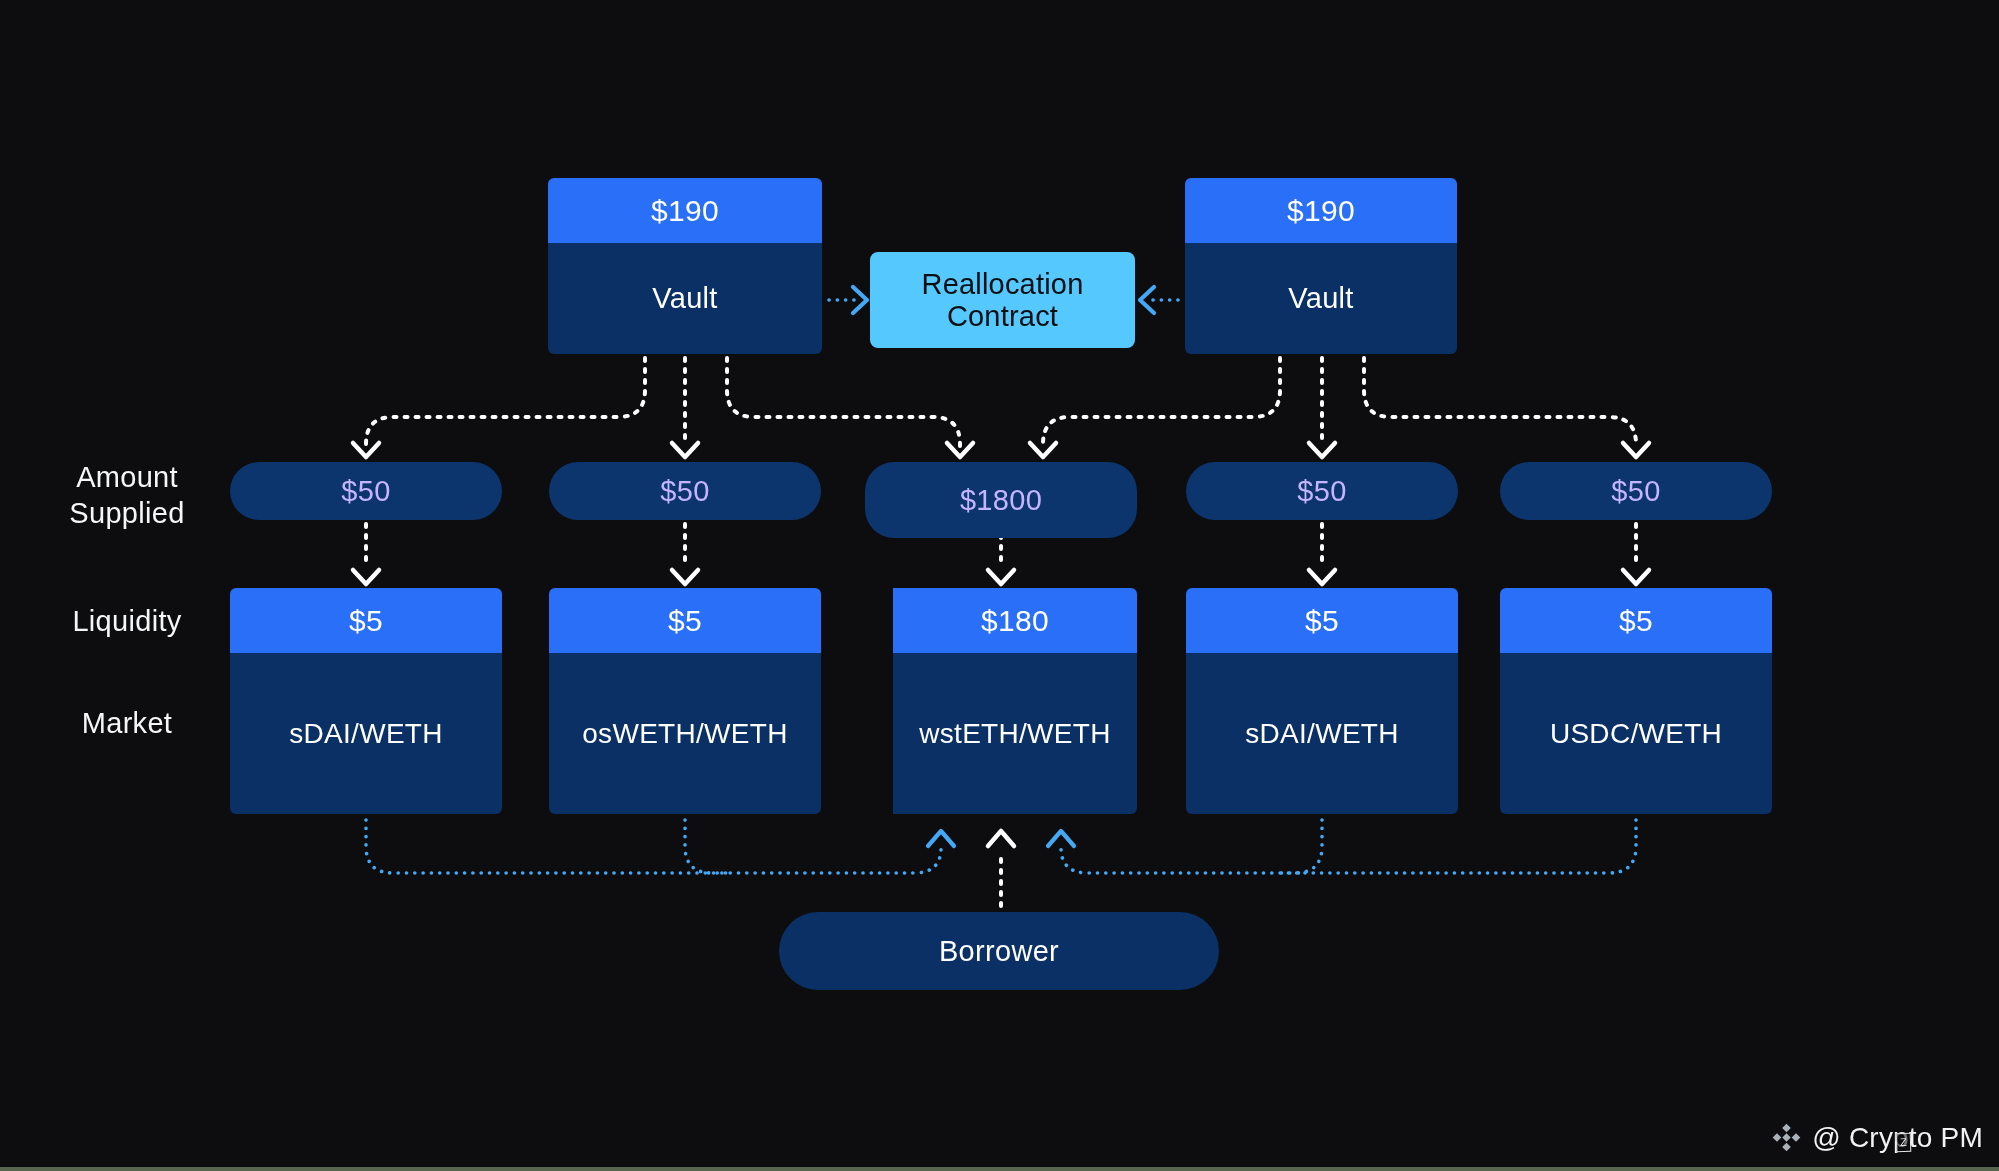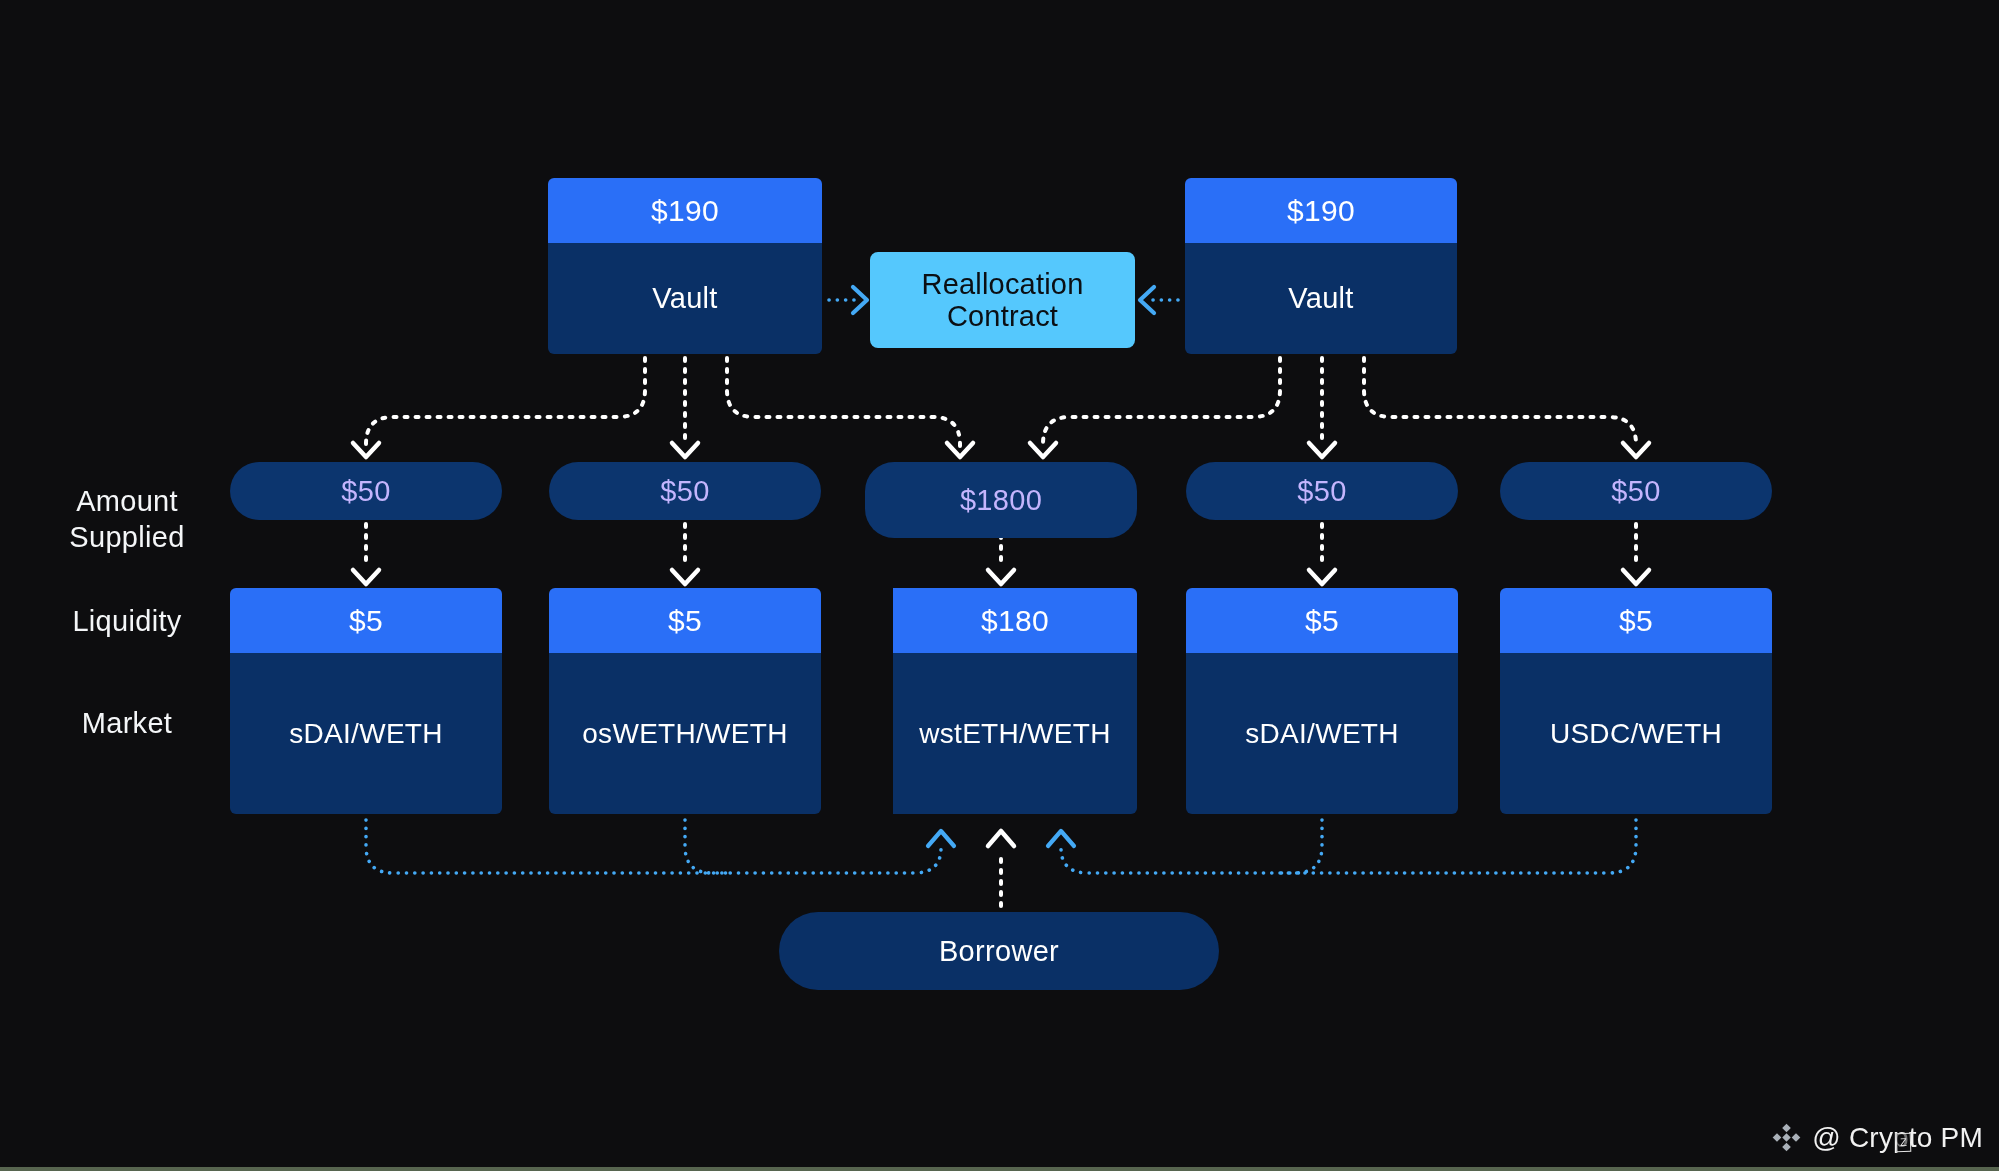--- a/index.html
+++ b/index.html
@@ -121,21 +121,21 @@
     </g>
 
     <g stroke="#44a9f5" stroke-width="4.2" fill="none" stroke-linecap="round" stroke-linejoin="round">
       <path d="M853 287 L867 300 L853 313"></path>
       <path d="M1154 287 L1140 300 L1154 313"></path>
       <path d="M928 846 L941 831 L954 846"></path>
       <path d="M1048 846 L1061 831 L1074 846"></path>
     </g>
   </svg>
 
-  <div class="abs row-label" style="left:42px;top:459px;width:170px;margin-top:24px;">Amount Supplied</div>
+  <div class="abs row-label" style="left:42px;top:459px;width:170px;">Amount Supplied</div>
   <div class="abs row-label" style="left:42px;top:603px;width:170px;">Liquidity</div>
   <div class="abs row-label" style="left:42px;top:705px;width:170px;">Market</div>
 
   <div class="abs node" style="left:548px;top:178px;width:274px;height:176px;">
     <div class="head">$190</div>
     <div class="body">Vault</div>
   </div>
 
   <div class="abs contract" style="left:870px;top:252px;width:265px;height:96px;">Reallocation Contract</div>
 

